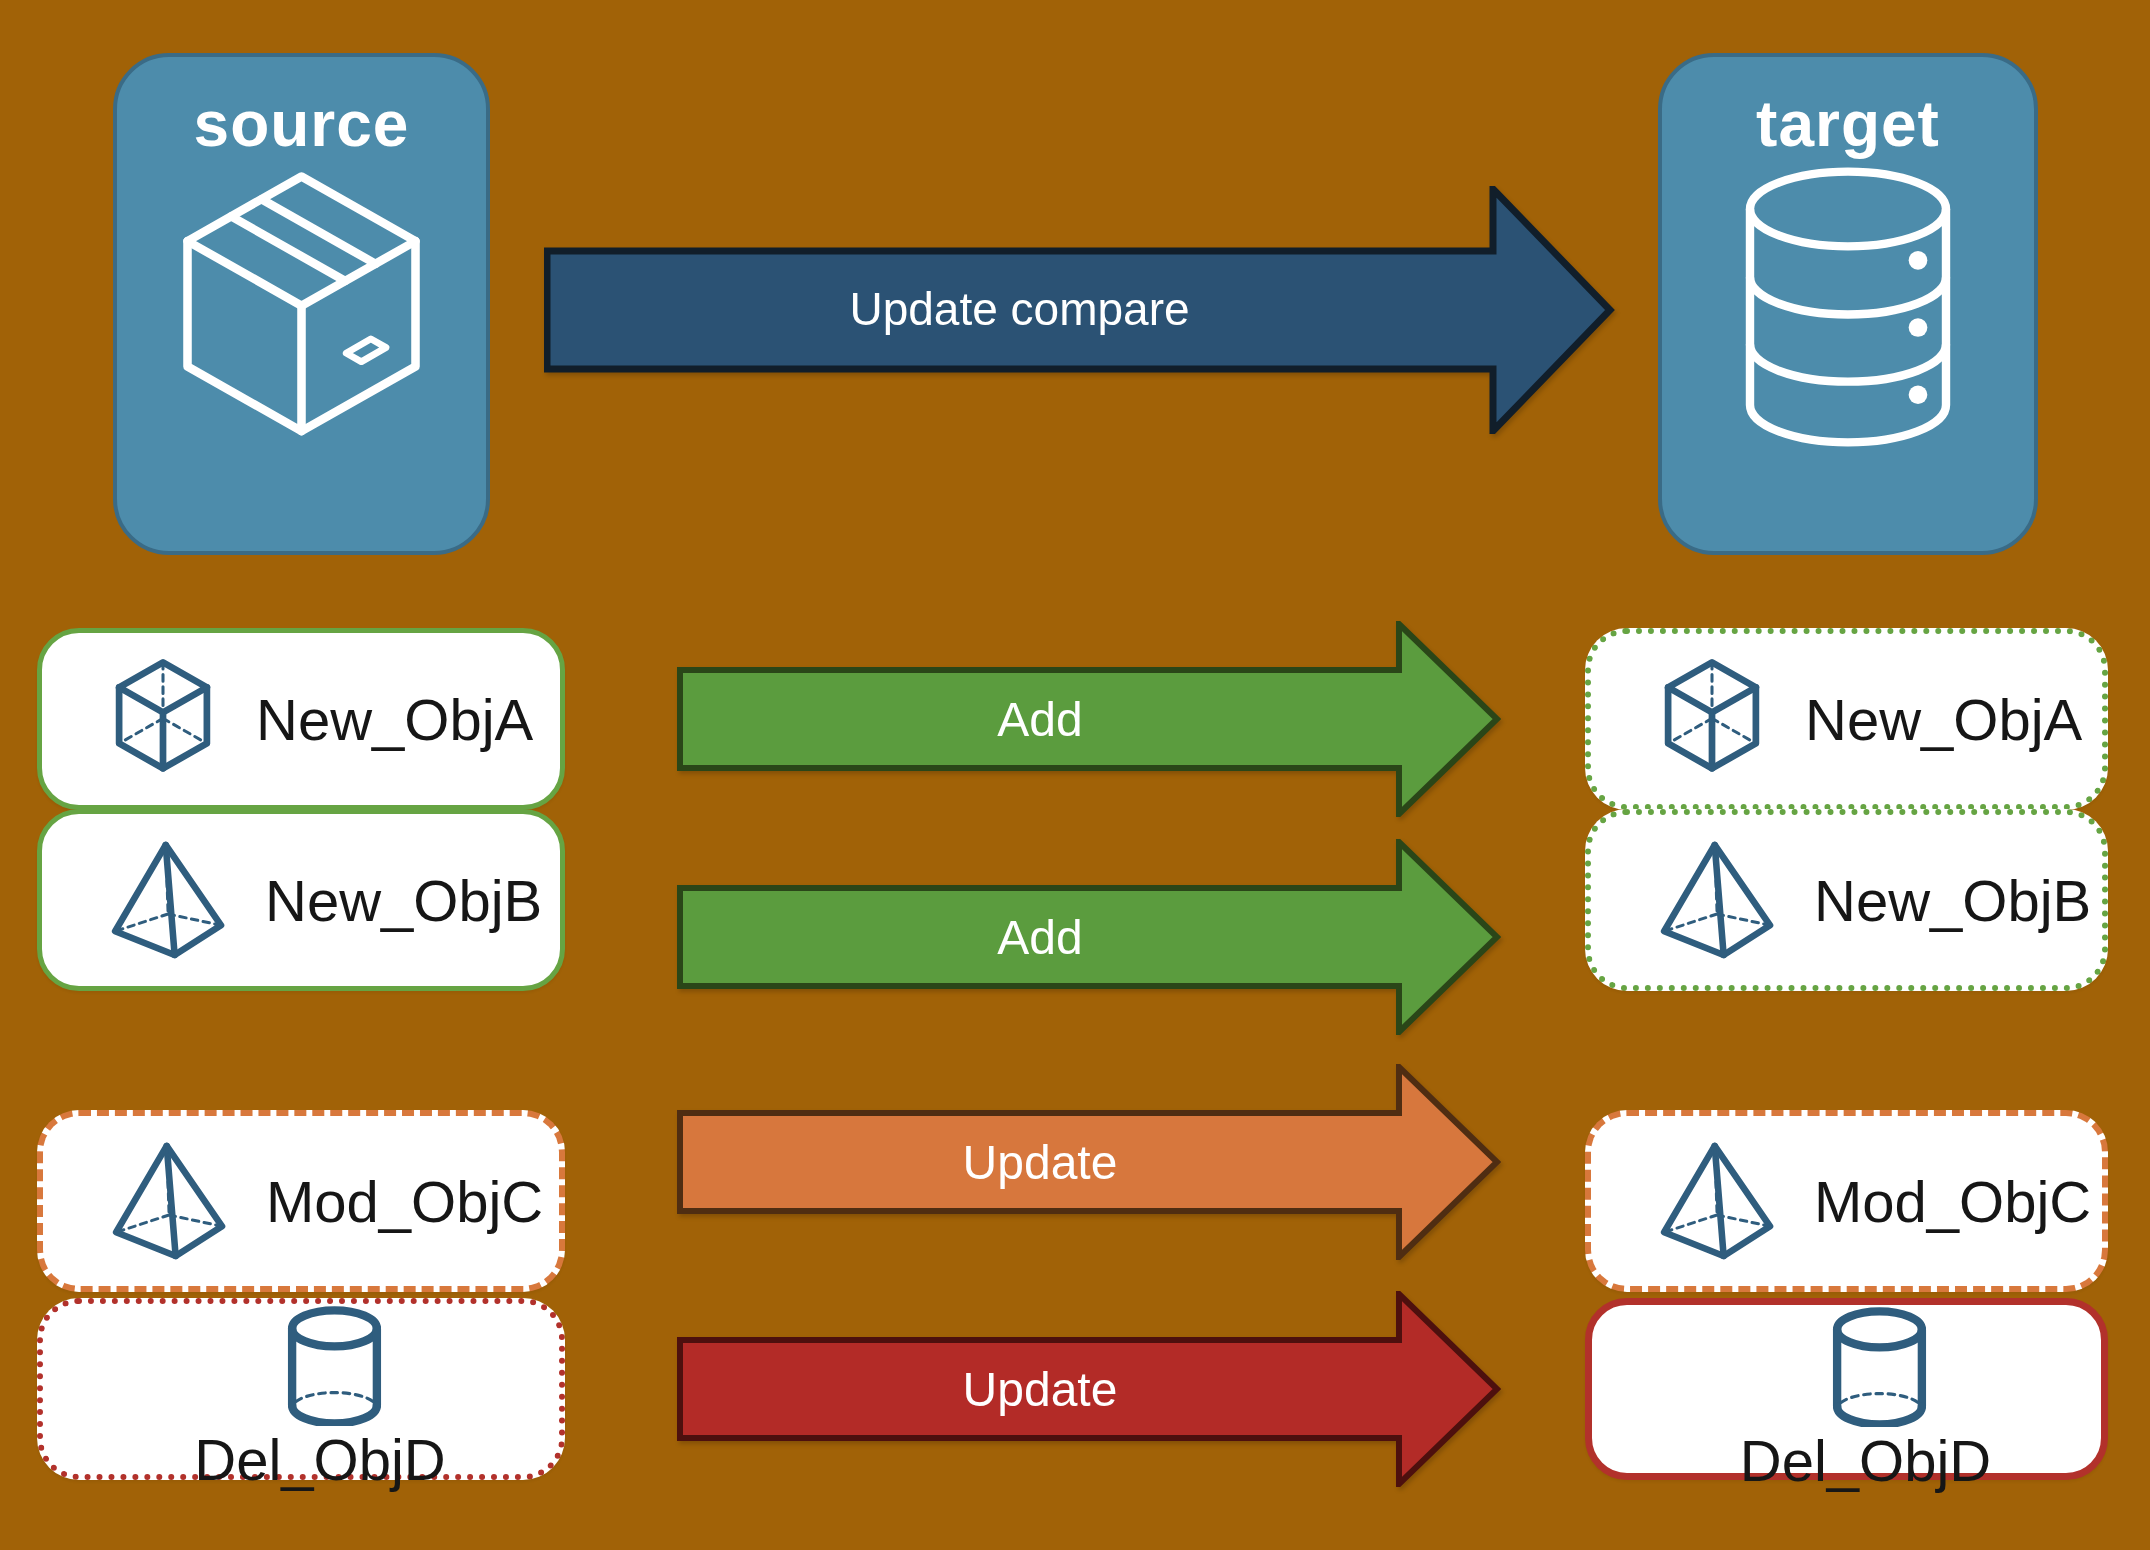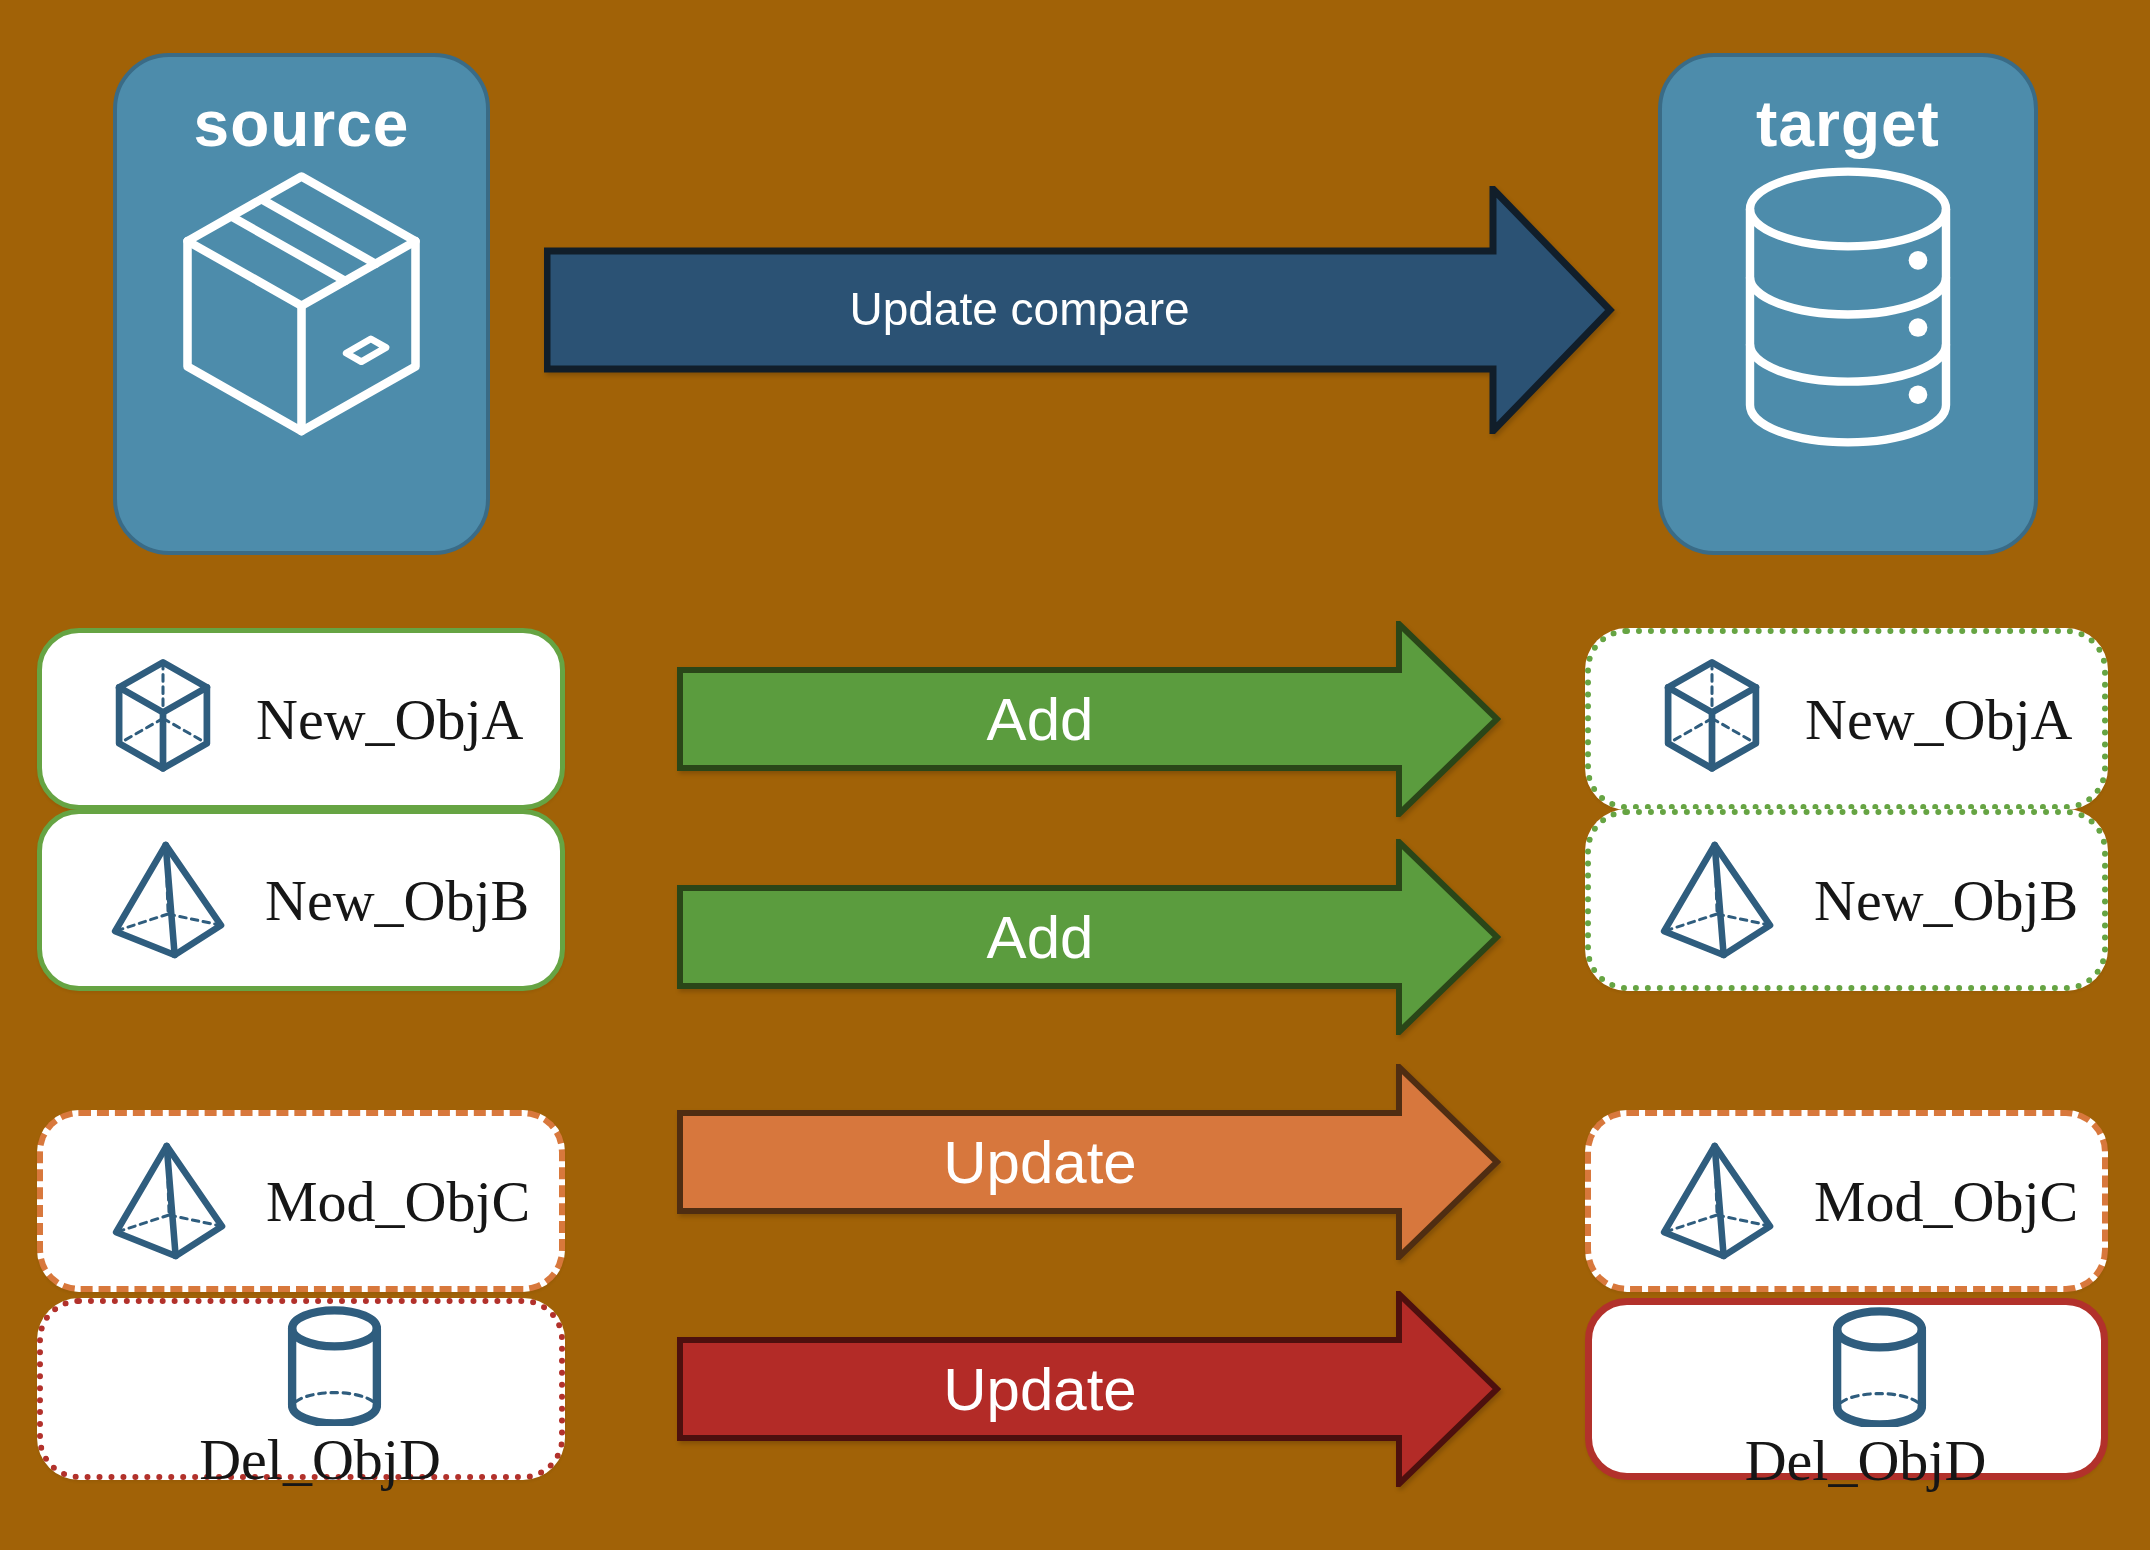--- a/index.html
+++ b/index.html
@@ -34,28 +34,27 @@
   .arrow-svg{position:absolute; filter:drop-shadow(2px 3px 2px rgba(0,0,0,0.18));}
   .arrow-svg.compare polygon{fill:var(--compare-blue); stroke:var(--compare-border); stroke-width:7;}
   .arrow-svg.green polygon{fill:var(--arrow-green); stroke:var(--arrow-green-border); stroke-width:6;}
   .arrow-svg.orange polygon{fill:var(--arrow-orange); stroke:var(--arrow-orange-border); stroke-width:6;}
   .arrow-svg.red polygon{fill:var(--arrow-red); stroke:var(--arrow-red-border); stroke-width:6;}
   .arrow-label{
     position:absolute; display:flex; align-items:center; justify-content:center;
     color:#ffffff; pointer-events:none;
   }
   .arrow-label.compare{left:547px; top:250px; width:945px; height:118px; font-size:46px;}
-  .arrow-label.row{left:680px; width:720px; height:98px; font-size:60px;}
+  .arrow-label.row{left:680px; width:720px; height:98px; font-size:48px;}
 
   
   .objbox{
     position:absolute; height:182px; box-sizing:border-box; background:#ffffff;
     border-radius:42px; display:flex; align-items:center;
     box-shadow:0 2px 3px rgba(0,0,0,0.06);
-    font-family:Liberation Serif, serif;
   }
   .objbox.left{left:37px; width:528px;}
   .objbox.right{left:1585px; width:523px;}
   .r1{top:628px;} .r2{top:809px;} .r3{top:1110px;text-align:center;} .r4{top:1298px;flex-direction:column;}
   .b-solid-green{border:5px solid var(--green);}
   .b-dotted-green{border:6px dotted var(--green);}
   .b-dashed-orange{border:6px dashed var(--orange);}
   .b-dotted-red{border:6px dotted var(--red);}
   .b-solid-red{border:7px solid var(--red);}
   .obj-icon{color:var(--icon-blue); margin-left:66px; flex:0 0 auto;}

